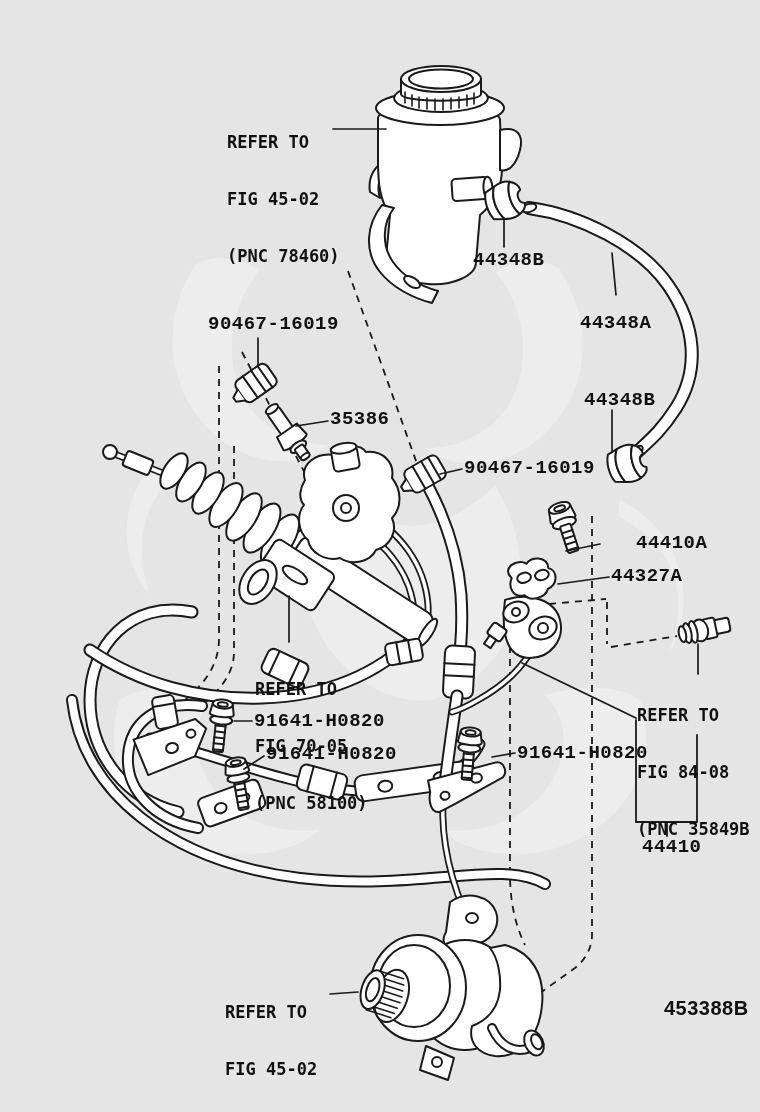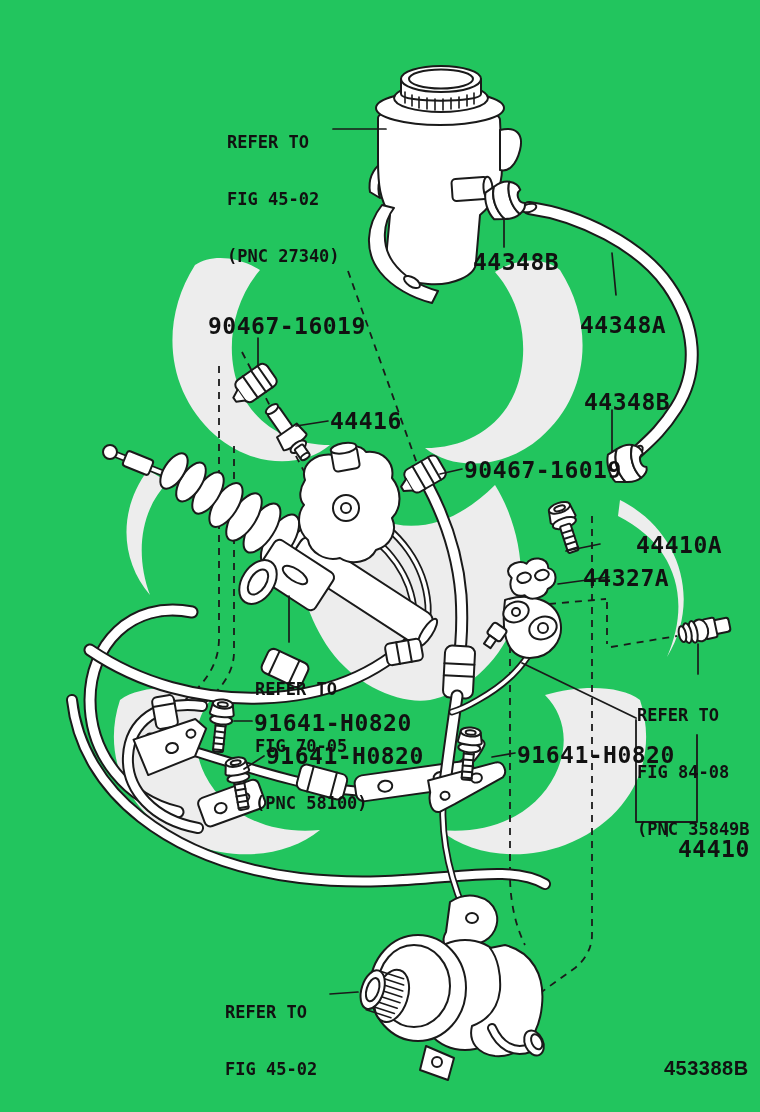--- a/index.html
+++ b/index.html
@@ -1,20 +1,20 @@
 <!DOCTYPE html>
 <html><head>
 <meta charset="utf-8">
 <style>
   html,body{margin:0;padding:0;background:#fff;}
-  .stage{position:relative;width:760px;height:1112px;background:#22c55e;overflow:hidden;
+  .stage{position:relative;width:760px;height:1112px;background:#e5e5e5;overflow:hidden;
          font-family:"DejaVu Sans Mono","Liberation Mono",monospace;}
   .stage svg{position:absolute;left:0;top:0;}
   .lbl{position:absolute;font-weight:bold;color:#111;white-space:pre;}
-  .pn{font-size:23px;letter-spacing:.5px;}
+  .pn{font-size:19px;letter-spacing:.5px;font-family:Liberation Mono, monospace;}
   .ref{font-size:17px;line-height:19px;letter-spacing:0;}
   .code{font-family:"Liberation Sans",sans-serif;font-size:20px;font-weight:bold;
         color:#111;letter-spacing:.5px;}
 </style>
 </head>
 <body>
 
 <div class="stage">
 
 <svg width="760" height="1112" viewBox="0 0 760 1112">
@@ -285,51 +285,51 @@
       <path d="M522,663 L636,718"></path>
       <path d="M636,720 L636,822 L697,822 L697,735"></path>
       <path d="M667,822 L667,836"></path>
     </g>
   </g>
 </svg>
 
 <div class="lbl ref" style="left:227px;top:95px">
   <div>REFER TO</div>
   <div>FIG 45-02</div>
-  <div>(PNC 27340)</div>
+  <div>(PNC 78460)</div>
 </div>
 
 <div class="lbl pn" style="left:473px;top:249px">44348B</div>
 <div class="lbl pn" style="left:580px;top:312px">44348A</div>
 <div class="lbl pn" style="left:584px;top:389px">44348B</div>
 <div class="lbl pn" style="left:208px;top:313px">90467-16019</div>
-<div class="lbl pn" style="left:330px;top:408px">44416</div>
+<div class="lbl pn" style="left:330px;top:408px">35386</div>
 <div class="lbl pn" style="left:464px;top:457px">90467-16019</div>
 <div class="lbl pn" style="left:636px;top:532px">44410A</div>
-<div class="lbl pn" style="left:583px;top:565px">44327A</div>
+<div class="lbl pn" style="left:611px;top:565px">44327A</div>
 
 <div class="lbl ref" style="left:255px;top:642px">
   <div>REFER TO</div>
   <div>FIG 70-05</div>
   <div>(PNC 58100)</div>
 </div>
 
 <div class="lbl pn" style="left:254px;top:710px">91641-H0820</div>
 <div class="lbl pn" style="left:266px;top:743px">91641-H0820</div>
 <div class="lbl pn" style="left:517px;top:742px">91641-H0820</div>
 
 <div class="lbl ref" style="left:637px;top:668px">
   <div>REFER TO</div>
   <div>FIG 84-08</div>
   <div>(PNC 35849B</div>
 </div>
 
-<div class="lbl pn" style="left:678px;top:836px">44410</div>
+<div class="lbl pn" style="left:642px;top:836px">44410</div>
 
 <div class="lbl ref" style="left:225px;top:965px">
   <div>REFER TO</div>
   <div>FIG 45-02</div>
   
 </div>
 
-<div class="lbl code" style="left:664px;top:1057px">453388B</div>
+<div class="lbl code" style="left:664px;top:997px">453388B</div>
 
 </div>
 
 </body></html>

